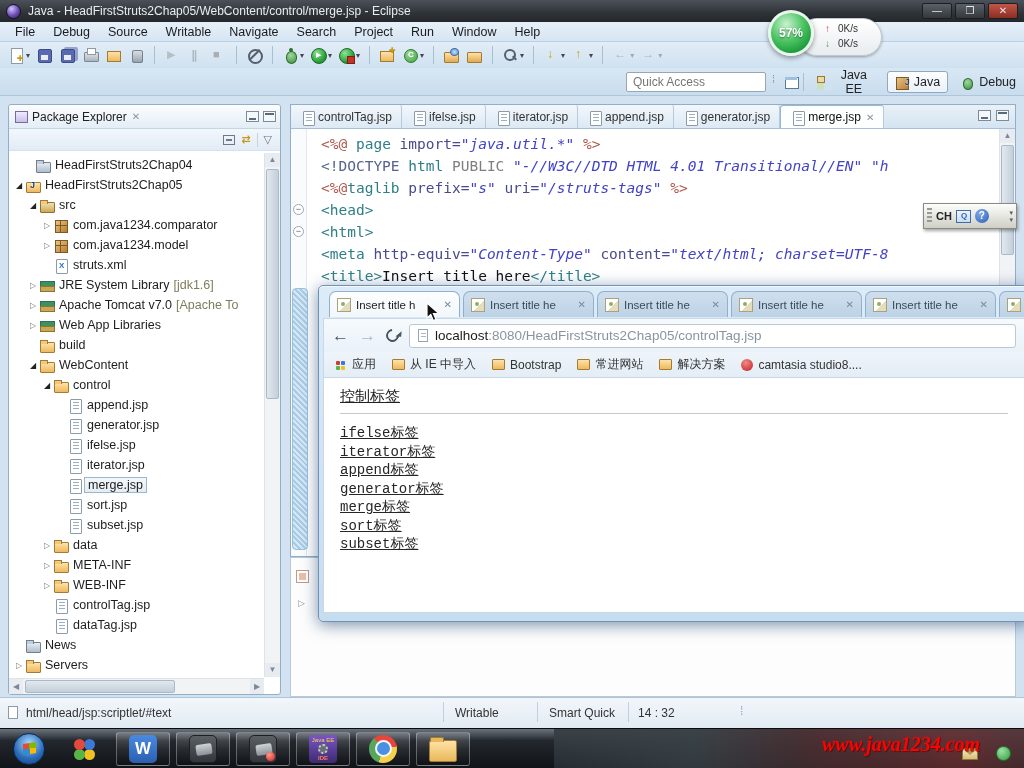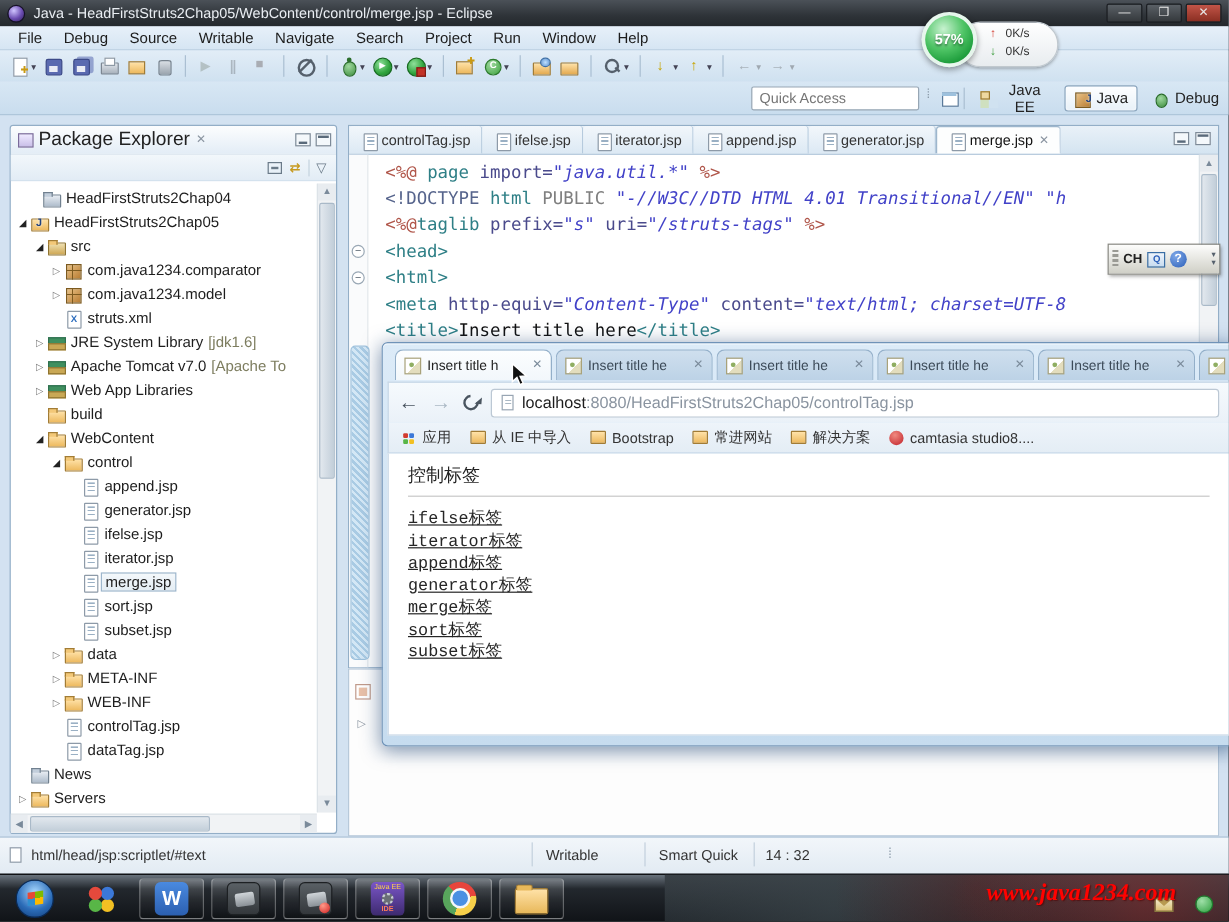--- a/index.html
+++ b/index.html
@@ -84,21 +84,21 @@
   .pi-java::before{left:1px;top:2px;width:11px;height:11px;background:linear-gradient(135deg,#e9c287,#b97d33);border:1px solid #7d5a1f;}
   .pi-java::after{content:"J";color:#23427c;font-weight:bold;font-size:9px;left:10px;top:2px;text-shadow:0 0 2px #fff;}
   .pi-debug::before{left:3px;top:3px;width:8px;height:10px;background:radial-gradient(circle at 40% 30%,#9fd89f,#3f8f3f);border:1px solid #2c6e2c;border-radius:50%/45%;}
 
   
   .pkg-view{position:absolute;left:8px;top:104px;width:273px;height:591px;background:#fff;
     border:1px solid #93aec7;border-radius:3px;}
   .pv-head{height:24px;display:flex;align-items:center;background:linear-gradient(#fcfdfe,#e3edf6);
     border-bottom:1px solid #c4d5e4;border-radius:3px 3px 0 0;padding:0 4px;}
   .pv-tabicon{width:13px;height:12px;border:1px solid #7a6a9a;background:linear-gradient(#efeaff,#c9bfe8);margin:0 4px 0 2px;flex:none;}
-  .pv-title{font-size:16px;color:#222;}
+  .pv-title{font-size:12px;color:#222;}
   .pv-x{font-size:10px;color:#8a94a0;margin-left:5px;}
   .pv-winbtns{margin-left:auto;display:flex;gap:4px;}
   .wic{width:13px;height:11px;border:1px solid #7d8a98;background:#f4f8fb;position:relative;}
   .wic.min::after{content:"";position:absolute;left:2px;bottom:1px;width:7px;height:2px;background:#5a6a7a;}
   .wic.max::after{content:"";position:absolute;left:1px;top:1px;width:9px;height:2px;background:#5a6a7a;}
   .pv-toolbar{height:22px;display:flex;align-items:center;justify-content:flex-end;gap:6px;
     background:linear-gradient(#f2f7fb,#e2ecf5);border-bottom:1px solid #d4e2ee;padding-right:8px;}
   .pvi{font-size:11px;color:#6a7a88;}
   .pvi.collapse{width:12px;height:10px;border:1px solid #6a7a88;position:relative;}
   .pvi.collapse::after{content:"";position:absolute;left:2px;top:3px;width:6px;height:2px;background:#6a7a88;}
@@ -228,21 +228,21 @@
   .bbookmarks{position:absolute;left:4px;top:66px;right:4px;height:26px;background:linear-gradient(#eef4fa,#e4edf5);
     border:1px solid #c9d8e6;border-top:none;display:flex;align-items:center;padding:0 10px;gap:16px;}
   .bm{display:inline-flex;align-items:center;gap:5px;font-size:12px;color:#333;white-space:nowrap;}
   .bm-ic{width:13px;height:11px;position:relative;flex:none;}
   .bm-ic.folder{background:linear-gradient(#ffe2a8,#edb95e);border:1px solid #a27c35;border-radius:1px;}
   .bm-ic.apps{width:12px;height:12px;background:#d23b2f;border-radius:1px;
     box-shadow:5px 0 0 #3b78d8,0 5px 0 #58b647,5px 5px 0 #f2c023;width:4px;height:4px;margin:2px 7px 6px 2px;}
   .bm-ic.camtasia{width:12px;height:12px;border-radius:50%;background:radial-gradient(circle at 40% 30%,#f08a80,#c01f28);}
   .bcontent{position:absolute;left:4px;top:92px;right:4px;bottom:8px;background:#fff;border:1px solid #c9d8e6;border-top:none;
     padding:9px 16px;font-family:"Liberation Mono","DejaVu Sans Mono",monospace;color:#222;}
-  .bc-h{font-size:15px;margin:0 0 7px 0;font-weight:normal;}
+  .bc-h{font-size:15px;margin:0 0 7px 0;font-weight:normal;text-decoration:underline;}
   .bc-hr{border:none;border-top:1px solid #c8c8c8;margin:0 0 10px 0;}
   .bc-link{display:block;font-size:14px;line-height:18.5px;color:#262626;text-decoration:underline;width:max-content;}
 
   
   .taskbar{position:absolute;left:0;top:728px;width:100%;height:40px;
     background:linear-gradient(180deg,rgba(110,120,130,.95),rgba(35,40,46,.97) 30%,rgba(16,19,23,.98));
     border-top:1px solid #0a0c0e;}
   .tb-right-wall{position:absolute;right:0;top:0;width:470px;height:100%;
     background:radial-gradient(circle at 85% 60%,rgba(150,40,40,.5),transparent 40%),
                radial-gradient(circle at 55% 30%,rgba(90,30,30,.45),transparent 45%),

